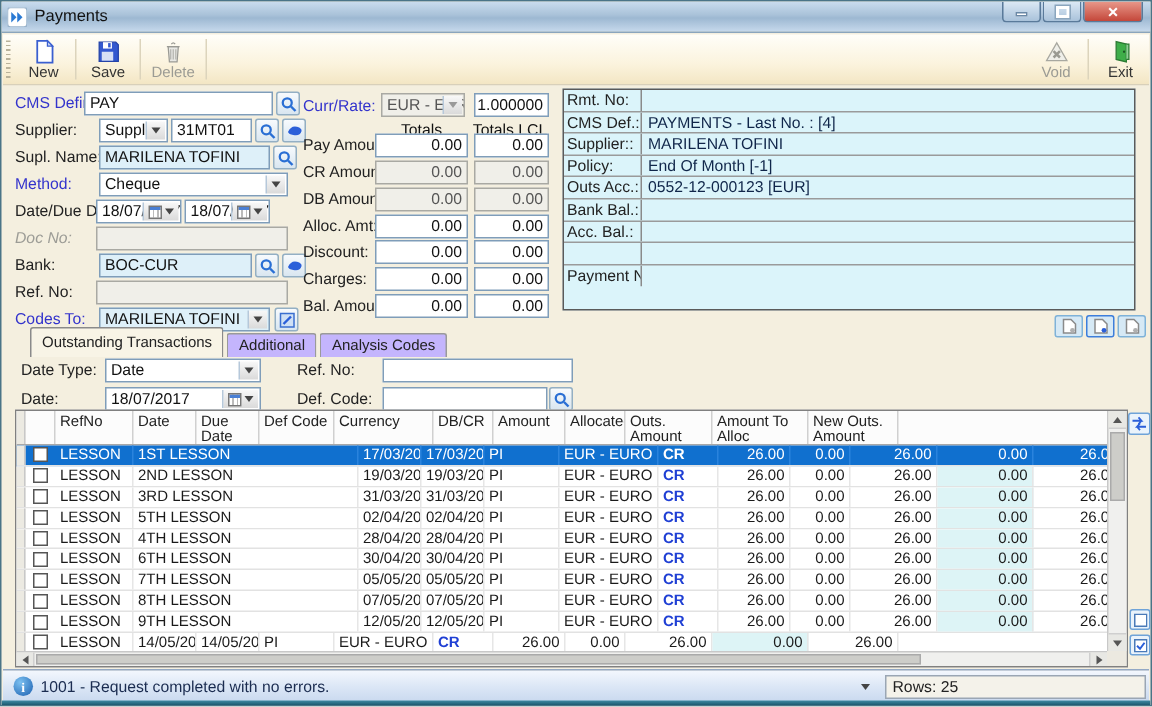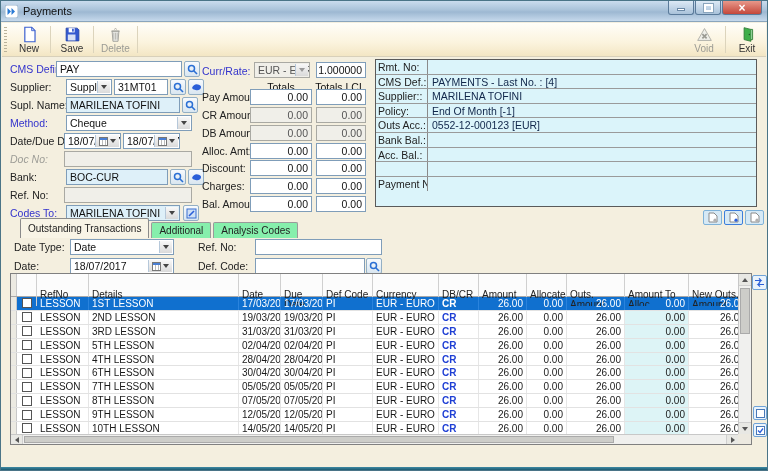--- a/index.html
+++ b/index.html
@@ -74,28 +74,28 @@
   .ip-label{width:52px;border-right:1px solid #8a8a8a;padding:1px 2px;color:#222;white-space:nowrap;overflow:hidden;}
   .ip-value{flex:1;padding:1px 4px;color:#10264a;white-space:nowrap;overflow:hidden;}
 
   .doc-btn{position:absolute;top:153px;width:19px;height:15px;border:1px solid #7fb2d8;border-radius:2px;
     background:#d6e9f5;display:flex;align-items:center;justify-content:center;padding:0;}
   .doc-btn.mid{border-color:#3d7edb;}
 
   
   .tabs{position:absolute;left:18px;top:161px;height:20px;display:flex;align-items:flex-end;}
   .tab{font-size:10px;color:#222;padding:2px 7px;border:1px solid #9a9a9a;border-bottom:none;
-    border-radius:2px 2px 0 0;background:#86efac;margin-right:2px;height:16px;}
+    border-radius:2px 2px 0 0;background:#c4b5fd;margin-right:2px;height:16px;}
   .tab.active{background:#f8f4e6;height:20px;padding-top:4px;font-weight:normal;border-color:#8a8a8a;}
 
   
   .grid-wrap{position:absolute;left:8px;top:216px;width:742px;height:172px;border:1px solid #808080;background:#fff;}
   .g-viewport{position:absolute;left:0;top:0;right:13px;bottom:10px;overflow:hidden;}
   .g-header{display:flex;height:23px;background:#fcfcfc;border-bottom:1px solid #a8a8a8;width:740px;}
-  .gh-cell{border-right:1px solid #d0d0d0;font-size:10px;color:#222;padding:16px 3px;line-height:10px;
+  .gh-cell{border-right:1px solid #d0d0d0;font-size:10px;color:#222;padding:3px 3px;line-height:10px;
     overflow:hidden;white-space:normal;flex:none;}
   .g-ind{width:6px;flex:none;background:#eceae2;border-right:1px solid #c8c8c8;}
   .g-cb{width:20px;flex:none;display:flex;align-items:center;justify-content:center;}
   .g-row{display:flex;height:13.9px;border-bottom:1px solid #e2e2e2;width:740px;background:#fff;}
   .g-cell{border-right:1px solid #e6e6e6;font-size:10px;color:#1a1a1a;padding:1px 3px;line-height:11px;
     overflow:hidden;white-space:nowrap;flex:none;display:flex;align-items:center;}
   .al-r{justify-content:flex-end;}
   .c-dbcr{color:#1f3fd4;font-weight:bold;}
   .g-row:not(.sel) .c-alloc{background:#ddf4f6;}
   .g-row.sel{background:#1070cf;}
@@ -505,21 +505,20 @@
           </svg>
       </button>
     </div>
 
     <div class="grid-wrap">
       <div class="g-viewport">
         <div class="g-header" id="grid-header">
             <div class="g-ind"></div>
             <div class="g-cb gh-cell" style="width:20px"></div>
             <div class="gh-cell" style="width:52px">RefNo</div>
-            <div class="gh-cell" style="width:150px">Details</div>
             <div class="gh-cell" style="width:42px">Date</div>
             <div class="gh-cell" style="width:42px">Due Date</div>
             <div class="gh-cell" style="width:50px">Def Code</div>
             <div class="gh-cell" style="width:66px">Currency</div>
             <div class="gh-cell" style="width:40px">DB/CR</div>
             <div class="gh-cell" style="width:48px">Amount</div>
             <div class="gh-cell" style="width:40px">Allocated</div>
             <div class="gh-cell" style="width:58px">Outs. Amount</div>
             <div class="gh-cell" style="width:64px">Amount To Alloc</div>
             <div class="gh-cell" style="width:60px">New Outs. Amount</div>
@@ -686,21 +685,20 @@
               <div class="g-cell  al-r" style="width:58px">26.00</div>
               <div class="g-cell c-alloc al-r" style="width:64px">0.00</div>
               <div class="g-cell  al-r" style="width:60px">26.00</div>
             </div>
             <div class="g-row">
               <div class="g-ind"></div>
               <div class="g-cell g-cb" style="border-right-color:transparent">
                 <span class="cb"></span>
               </div>
               <div class="g-cell " style="width:52px">LESSON</div>
-              <div class="g-cell " style="width:150px">10TH LESSON</div>
               <div class="g-cell " style="width:42px">14/05/2015</div>
               <div class="g-cell " style="width:42px">14/05/2015</div>
               <div class="g-cell " style="width:50px">PI</div>
               <div class="g-cell " style="width:66px">EUR - EURO</div>
               <div class="g-cell c-dbcr" style="width:40px">CR</div>
               <div class="g-cell  al-r" style="width:48px">26.00</div>
               <div class="g-cell  al-r" style="width:40px">0.00</div>
               <div class="g-cell  al-r" style="width:58px">26.00</div>
               <div class="g-cell c-alloc al-r" style="width:64px">0.00</div>
               <div class="g-cell  al-r" style="width:60px">26.00</div>
@@ -740,14 +738,22 @@
         </svg>
     </button>
     <button class="side-btn" style="left:751px;top:366px;width:14px;height:14px">
       <svg width="9" height="9" viewBox="0 0 9 9">
           <rect x="0.5" y="0.5" width="8" height="8" fill="#fff" stroke="#4a7ab8"></rect>
           <path d="M2 4.5 l2 2 l3 -4" fill="none" stroke="#2b5fd9" stroke-width="1.3"></path>
         </svg>
     </button>
   </div>
 
+  <div class="statusbar">
+    <span class="info-ico"></span>
+    <span>1001 -  Request completed with no errors.</span>
+    <span class="status-caret tri-d"></span>
+    <div class="rows-box">
+      <span>Rows: 25</span>
+    </div>
+  </div>
   <div class="bottom-edge"></div>
 </div>
 
 </body></html>

